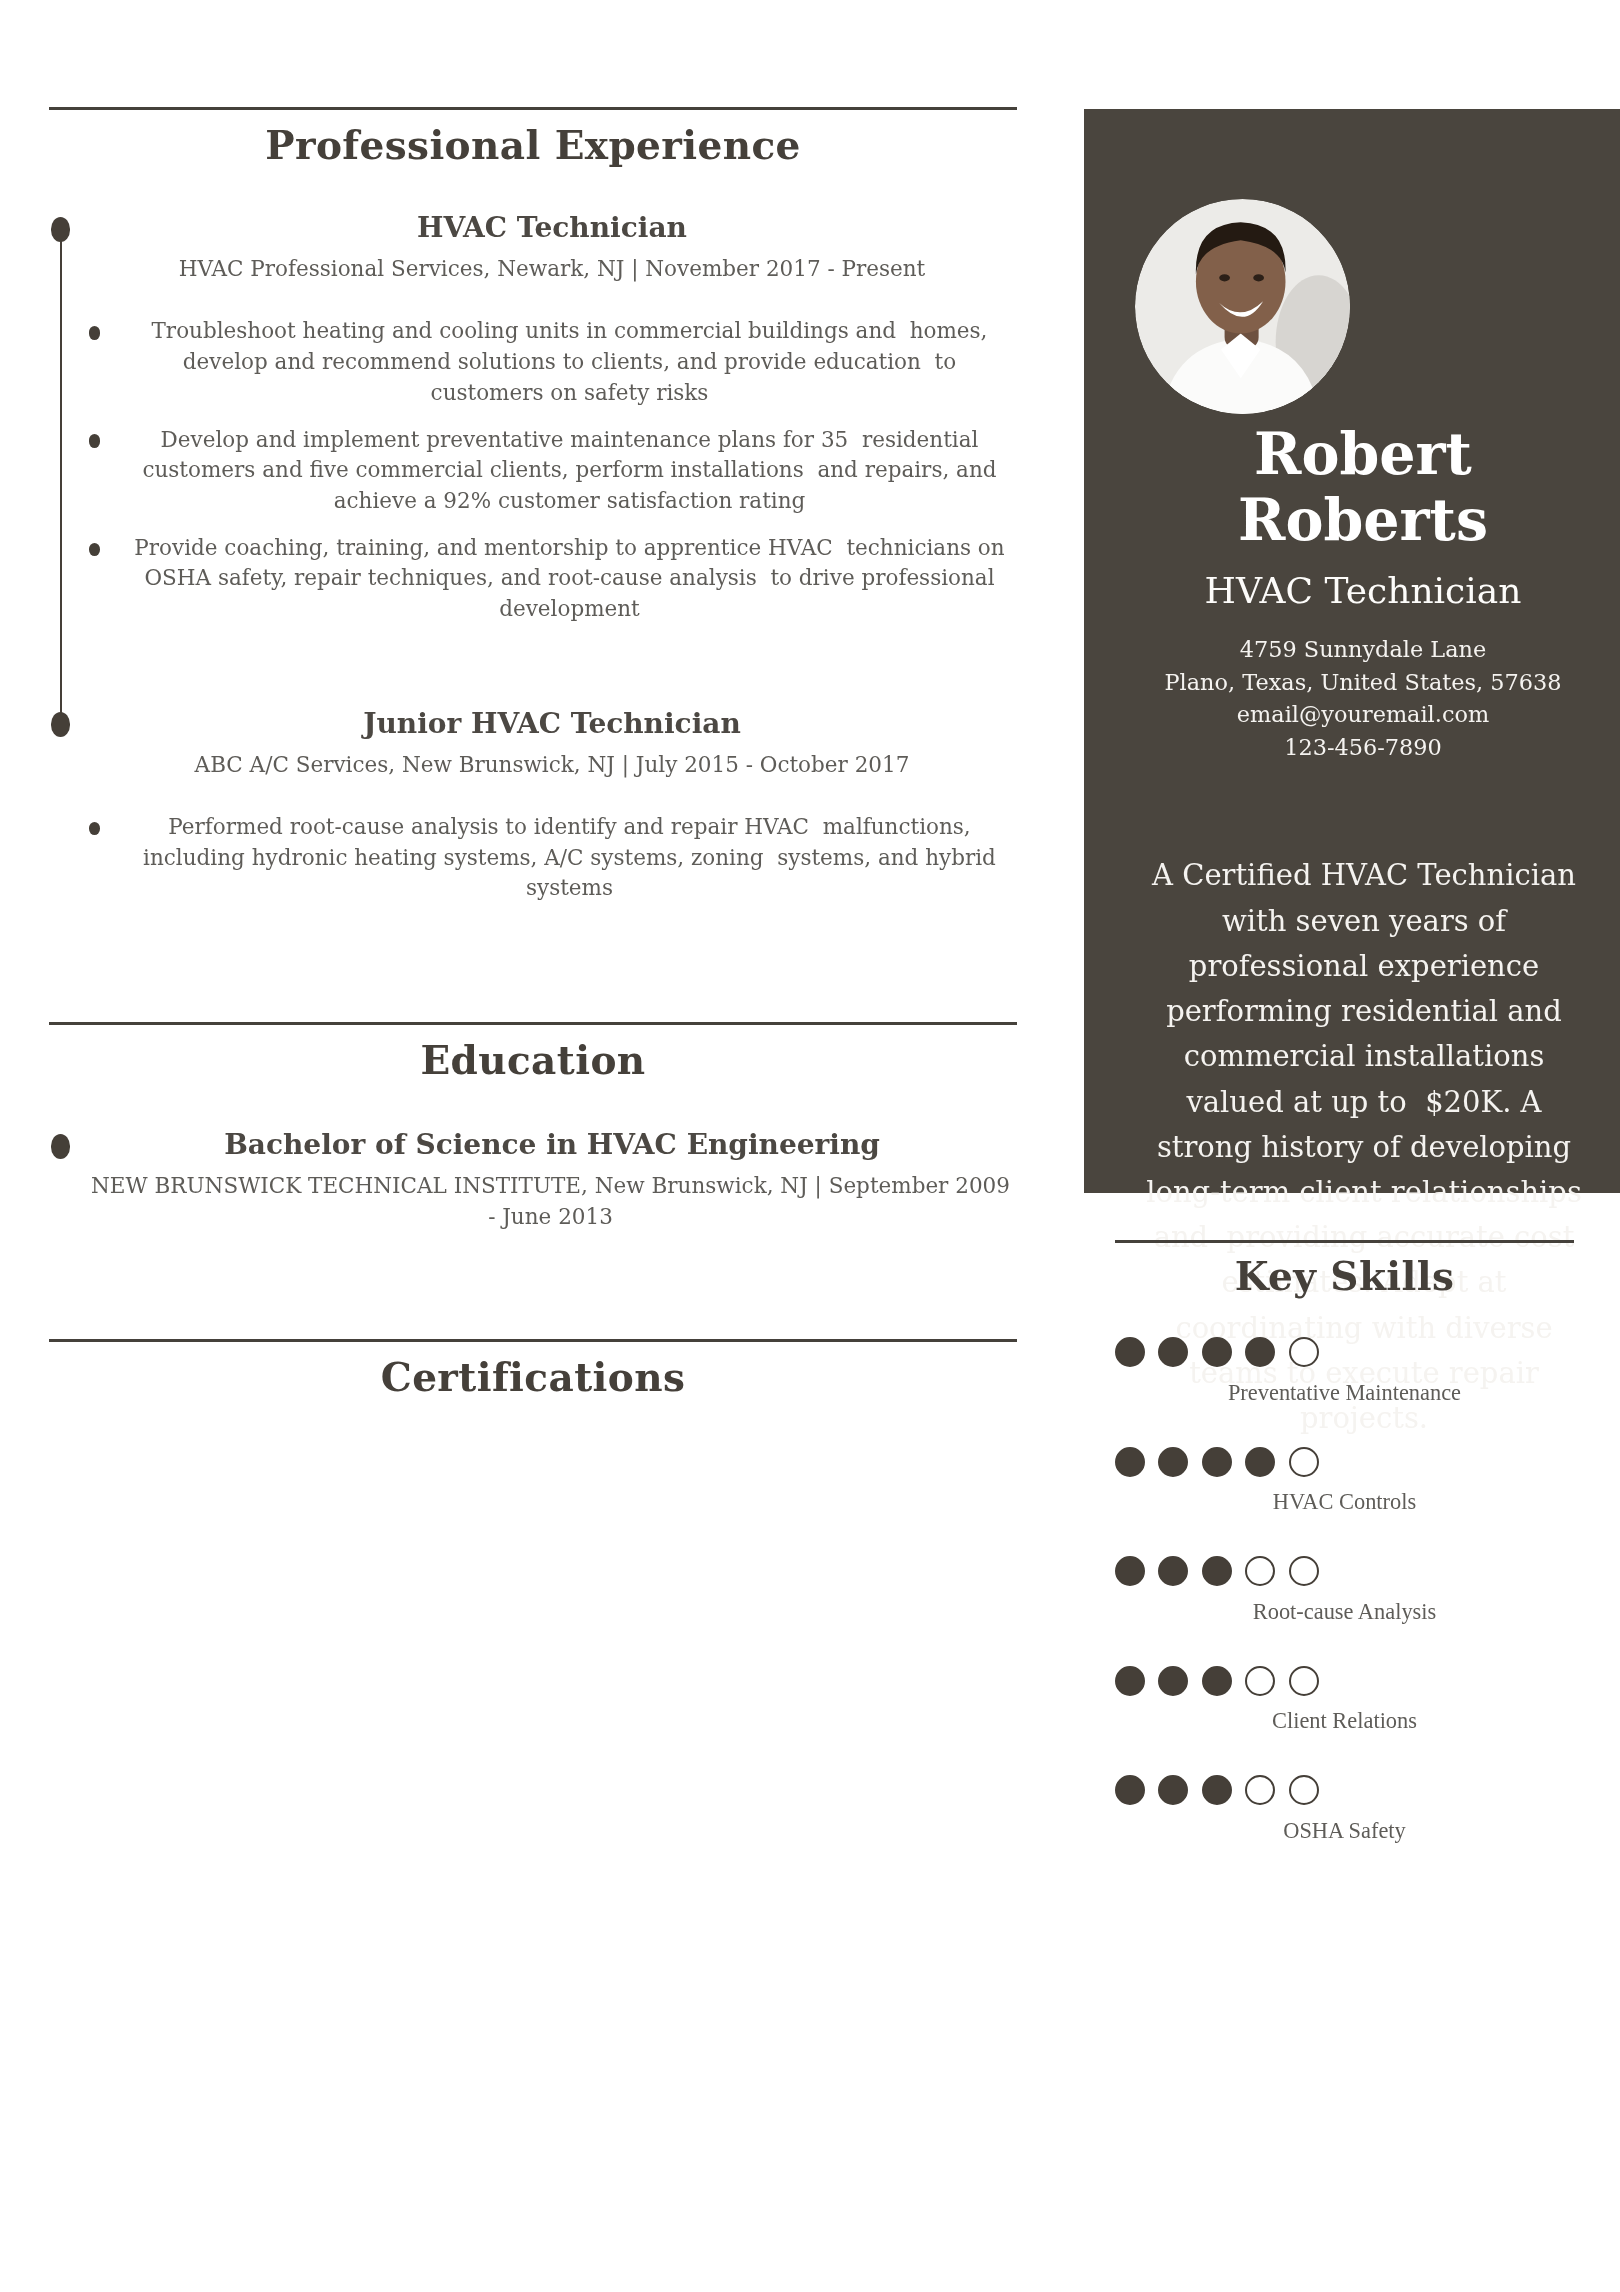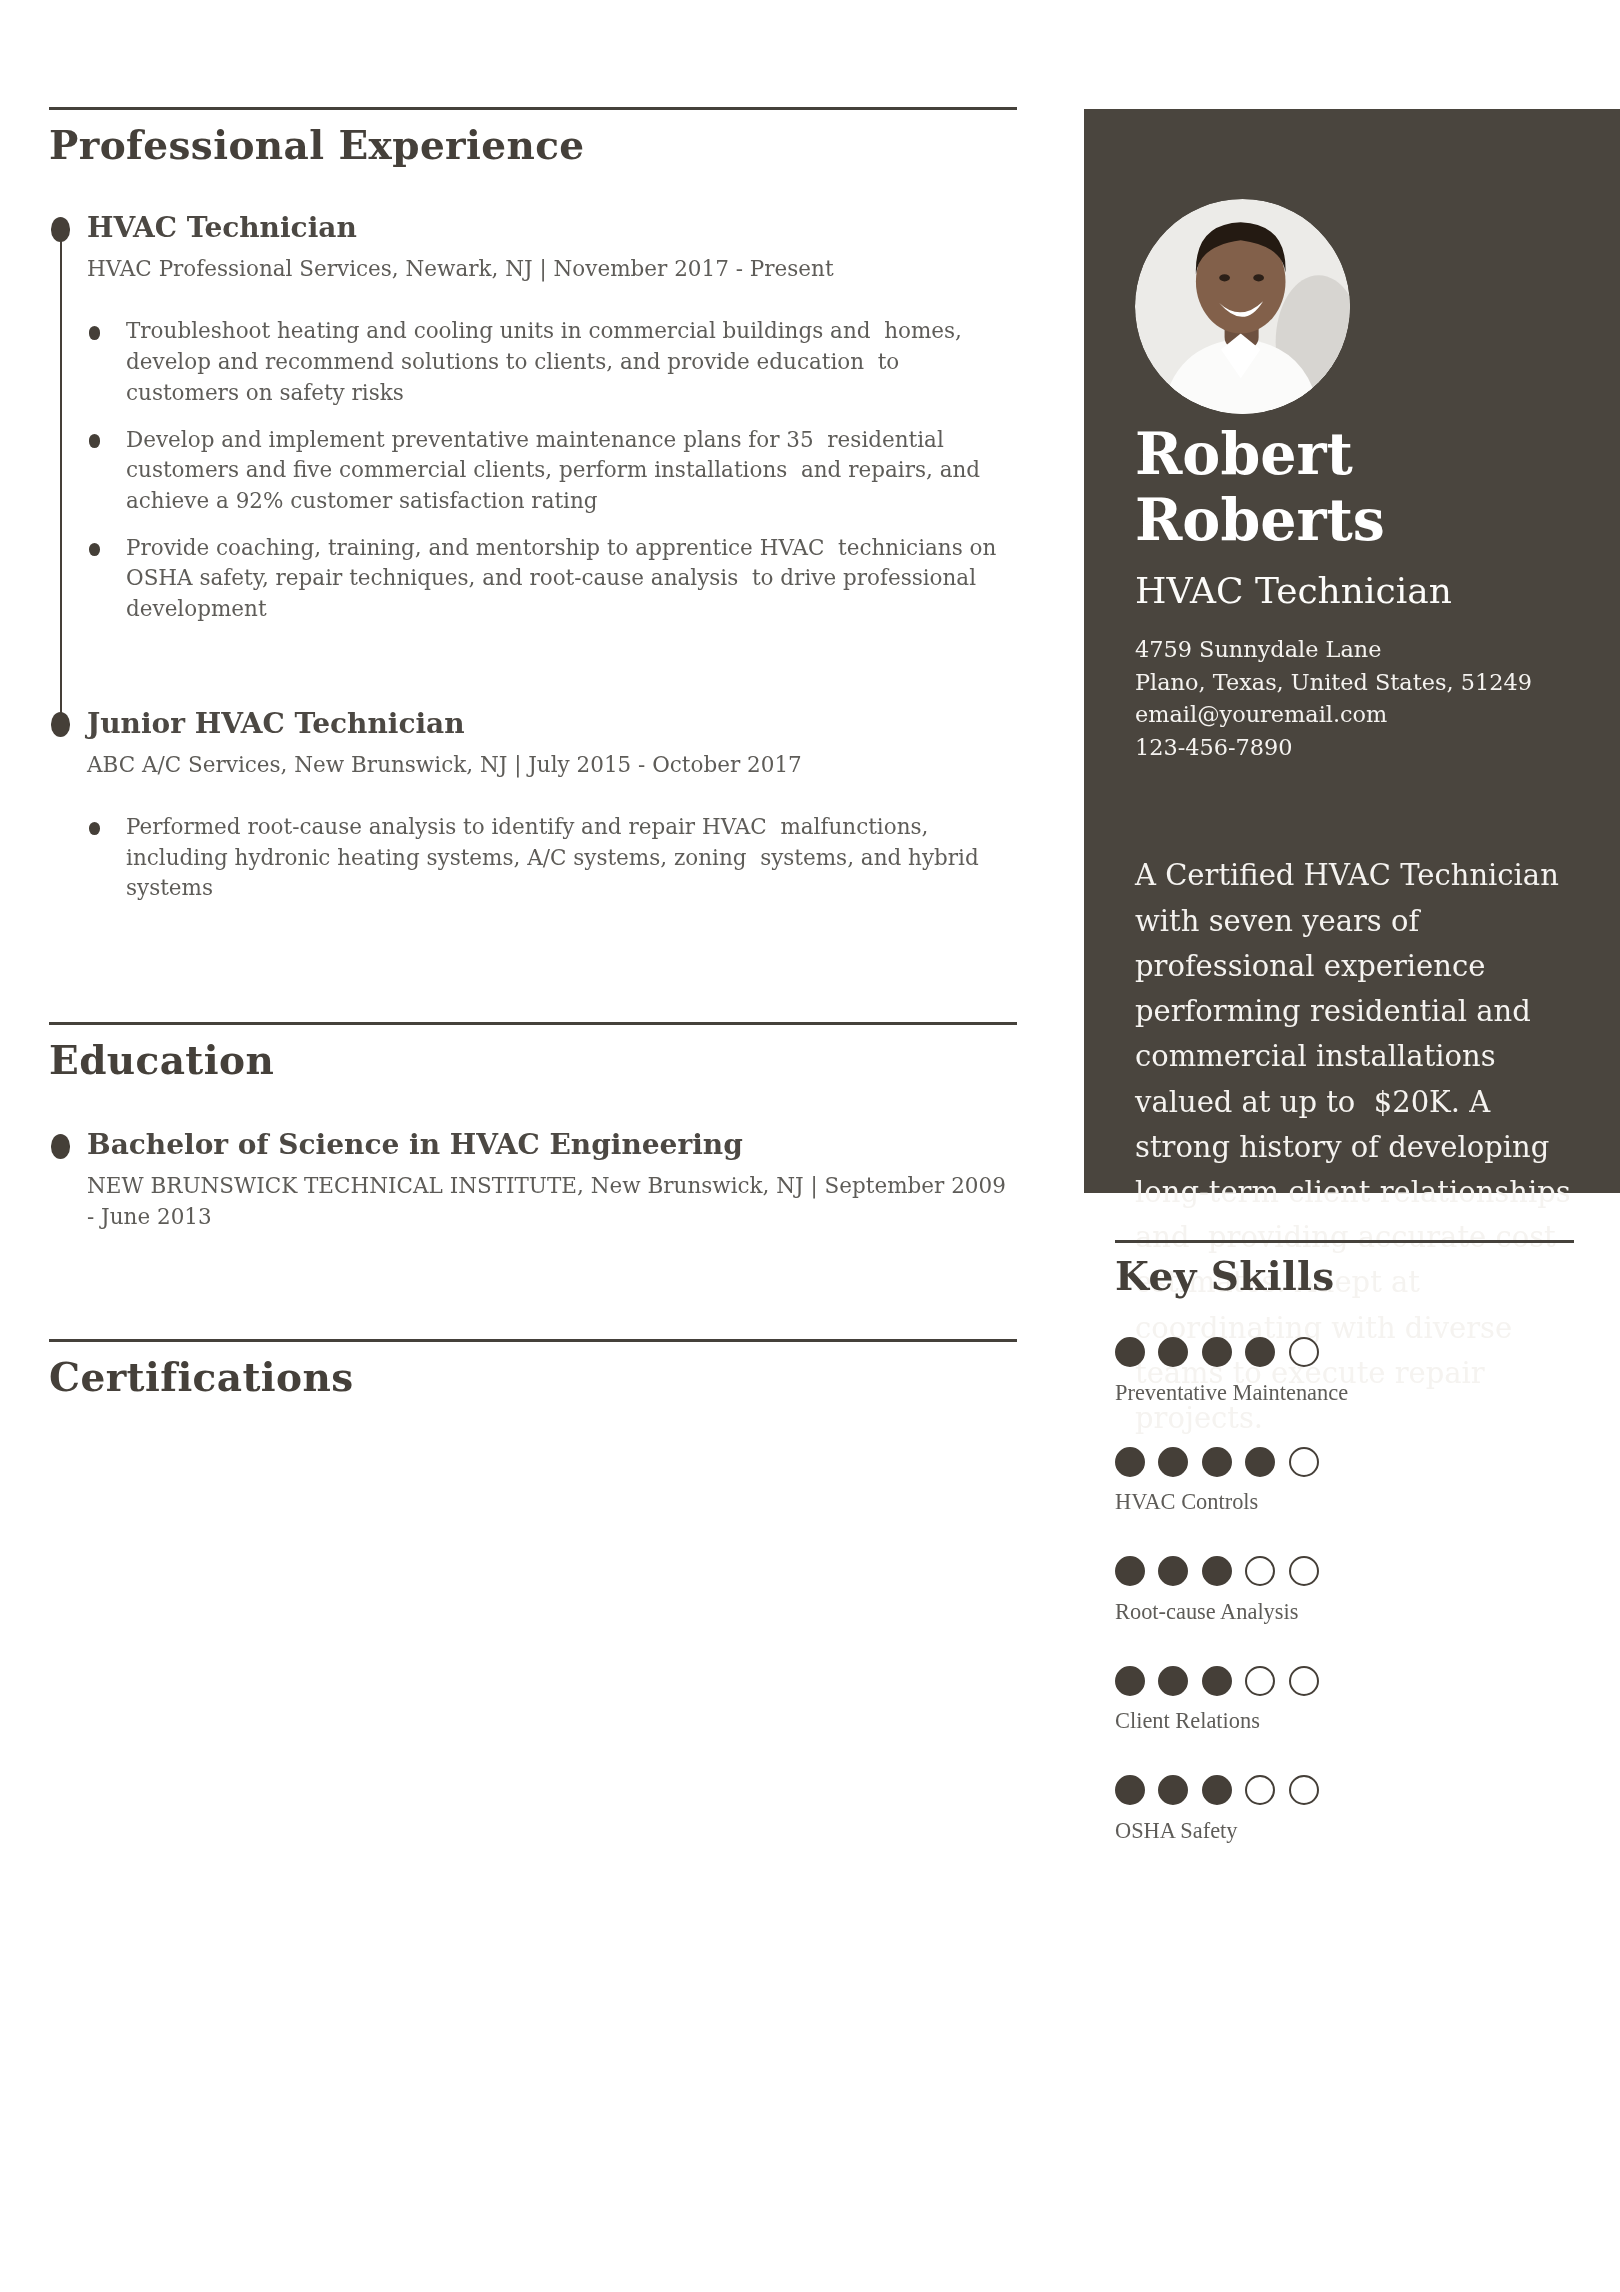--- a/index.html
+++ b/index.html
@@ -7,21 +7,21 @@
     --heading:#45403a;
     --title-text:#4c4843;
     --body-text:#5e5c58;
     --rule:#45413b;
     --dot:#453f38;
     --sidebar-text:#f5f3f0;
   }
   html,body{margin:0;padding:0;background:#ffffff;}
   .page{
     position:relative;width:1620px;height:2293px;background:#ffffff;overflow:hidden;
-    font-family:"DejaVu Serif","Liberation Serif",serif;color:var(--body-text);
+    font-family:"DejaVu Serif","Liberation Serif",serif;color:var(--body-text);text-align:center;
   }
   
   .left-col{position:absolute;left:49px;top:0;width:968px;}
   .rule{height:2.7px;background:var(--rule);}
   .rule.first{margin-top:107px;}
   .rule.mid{margin-top:118px;}
   .rule.mid2{margin-top:107px;}
   .section-heading{
     margin:12.5px 0 0 0;font-size:39px;font-weight:bold;color:var(--heading);letter-spacing:0.4px;
   }
@@ -156,21 +156,21 @@
 
       <h1 class="name">
         <span>Robert</span>
         <span>Roberts</span>
       </h1>
 
       <p class="person-title">HVAC Technician</p>
 
       <div class="contact">
         <p>4759 Sunnydale Lane</p>
-        <p>Plano, Texas, United States, 51249</p>
+        <p>Plano, Texas, United States, 57638</p>
         <p>email@youremail.com</p>
         <p>123-456-7890</p>
       </div>
 
       <p class="summary">A Certified HVAC Technician with seven years of professional experience  performing residential and commercial installations valued at up to  $20K. A strong history of developing long-term client relationships and  providing accurate cost estimates. Adept at coordinating with diverse  teams to execute repair projects.</p>
     </div>
 
     <section class="skills">
       <div class="rule"></div>
       <h1 class="section-heading">Key Skills</h1>

